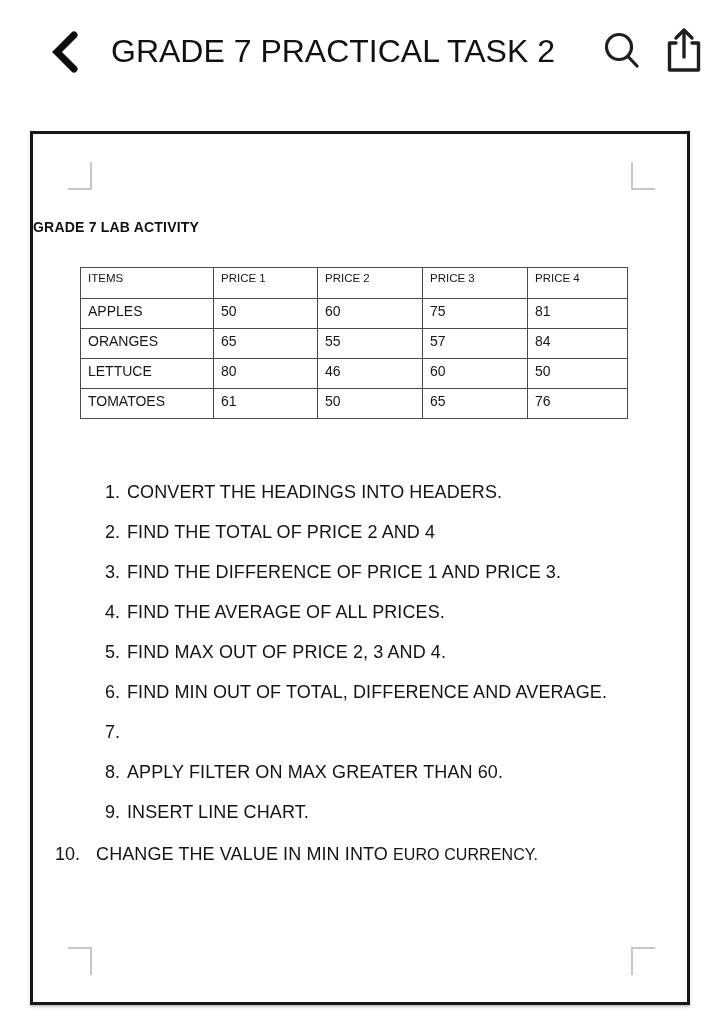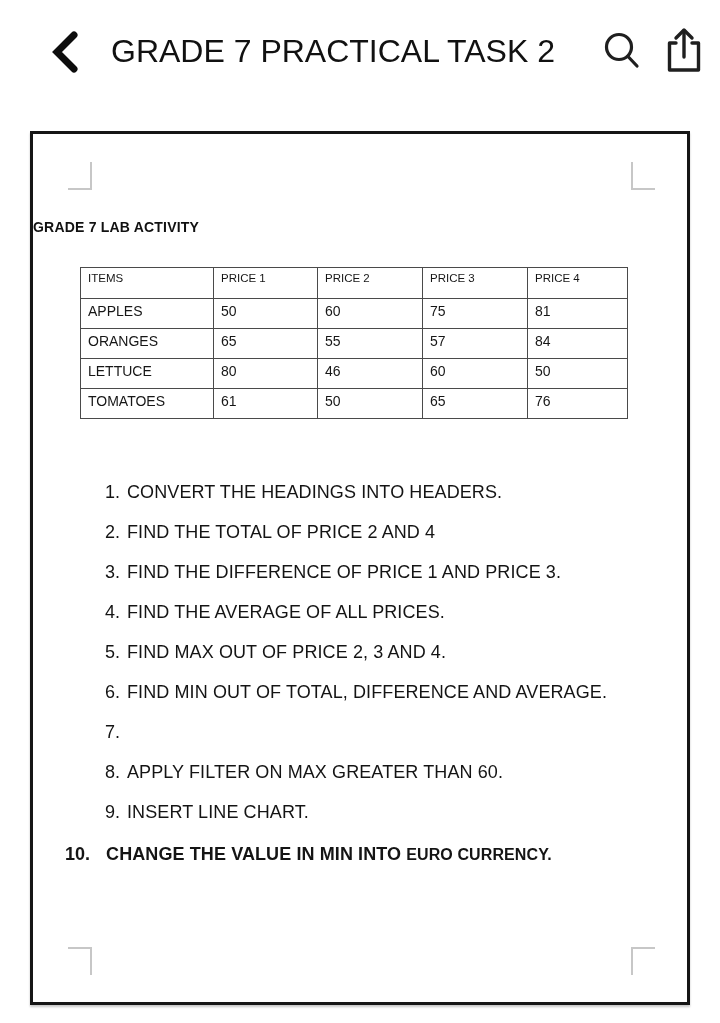--- a/index.html
+++ b/index.html
@@ -58,21 +58,21 @@
   
   .tasks{position:absolute;left:0;top:348px;width:100%;}
   .task{
     display:flex;align-items:baseline;
     padding-left:72px;margin-bottom:20px;
     font-size:18px;line-height:20px;font-weight:500;color:#141414;
     white-space:nowrap;
   }
   .task .num{margin-right:7px;}
   .task .txt{letter-spacing:0.1px;}
-  .task.wide{padding-left:32px;line-height:24px;font-weight:bold;}
+  .task.wide{padding-left:22px;line-height:24px;}
   .task.wide .num{margin-right:16px;}
   .task .em{font-size:16px;}
 </style>
 </head>
 <body>
 
 <div class="app-bar">
   <div class="back-btn">
     <span>
       <svg width="30" height="42" viewBox="0 0 30 42">

